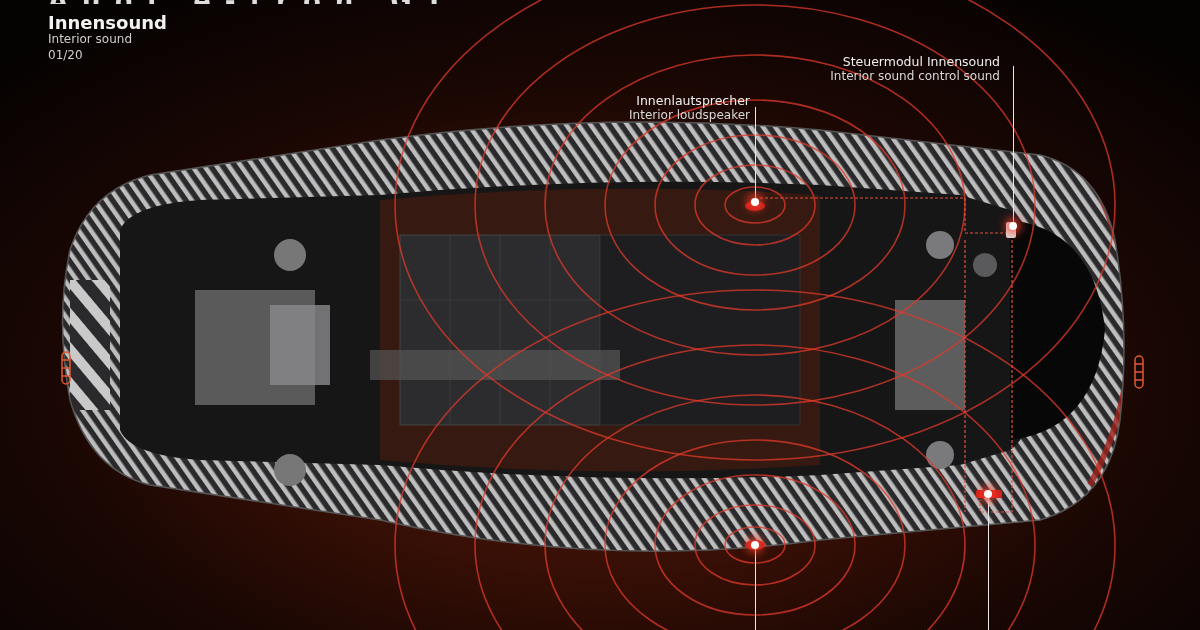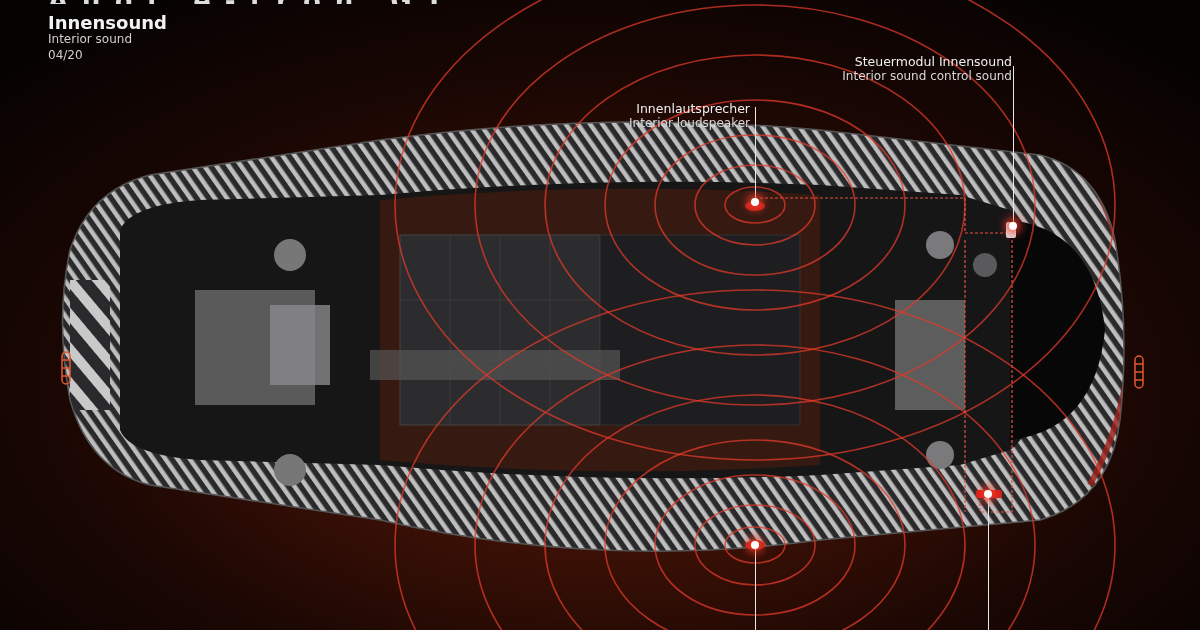--- a/index.html
+++ b/index.html
@@ -21,21 +21,21 @@
   .leader-dot { position:absolute; width:8px; height:8px; border-radius:50%; background:#fff; box-shadow:0 0 8px 4px rgba(255,60,40,.8); }
 
   .car { position:absolute; left:0; top:0; width:1200px; height:630px; }
 </style>
 </head>
 <body>
 
 <div class="hdr-cut">Audi e-tron GT</div>
 <div class="hdr-title">Innensound</div>
 <div class="hdr-sub">Interior sound</div>
-<div class="hdr-date">04/20</div>
+<div class="hdr-date">01/20</div>
 
 <svg class="car" viewBox="0 0 1200 630" xmlns="http://www.w3.org/2000/svg">
   <defs>
     <pattern id="stripes" patternUnits="userSpaceOnUse" width="10" height="10" patternTransform="rotate(-35)">
       <rect width="10" height="10" fill="#2a2a2c"></rect>
       <rect width="4.5" height="10" fill="#bdbdbd"></rect>
     </pattern>
     <pattern id="stripesWide" patternUnits="userSpaceOnUse" width="22" height="22" patternTransform="rotate(-40)">
       <rect width="22" height="22" fill="#2a2a2c"></rect>
       <rect width="10" height="22" fill="#c9c9c9"></rect>
@@ -133,28 +133,28 @@
       <line x1="62" y1="376" x2="70" y2="376"></line>
   </g>
   <g fill="none" stroke="#e05a30" stroke-width="1.5">
     <rect x="1135" y="356" width="8" height="32" rx="4"></rect>
     <line x1="1135" y1="364" x2="1143" y2="364"></line>
       <line x1="1135" y1="372" x2="1143" y2="372"></line>
       <line x1="1135" y1="380" x2="1143" y2="380"></line>
   </g>
 </svg>
 
-<div class="label" style="right:188px; top:54px;">
+<div class="label" style="right:200px; top:54px;">
   <div class="de">Steuermodul Innensound</div>
   <div class="en">Interior sound control sound</div>
 </div>
 <div class="leader" style="left:1013px; top:66px; height:160px;"></div>
 <div class="leader-dot" style="left:1009px; top:222px;"></div>
 
-<div class="label" style="right:450px; top:93px;margin-top:8px;">
+<div class="label" style="right:450px; top:93px;">
   <div class="de">Innenlautsprecher</div>
   <div class="en">Interior loudspeaker</div>
 </div>
 <div class="leader" style="left:755px; top:107px; height:95px;"></div>
 <div class="leader-dot" style="left:751px; top:198px;"></div>
 
 <div class="leader" style="left:755px; top:548px; height:82px;"></div>
 <div class="leader-dot" style="left:751px; top:541px;"></div>
 <div class="leader" style="left:988px; top:498px; height:132px;"></div>
 <div class="leader-dot" style="left:984px; top:490px;"></div>

